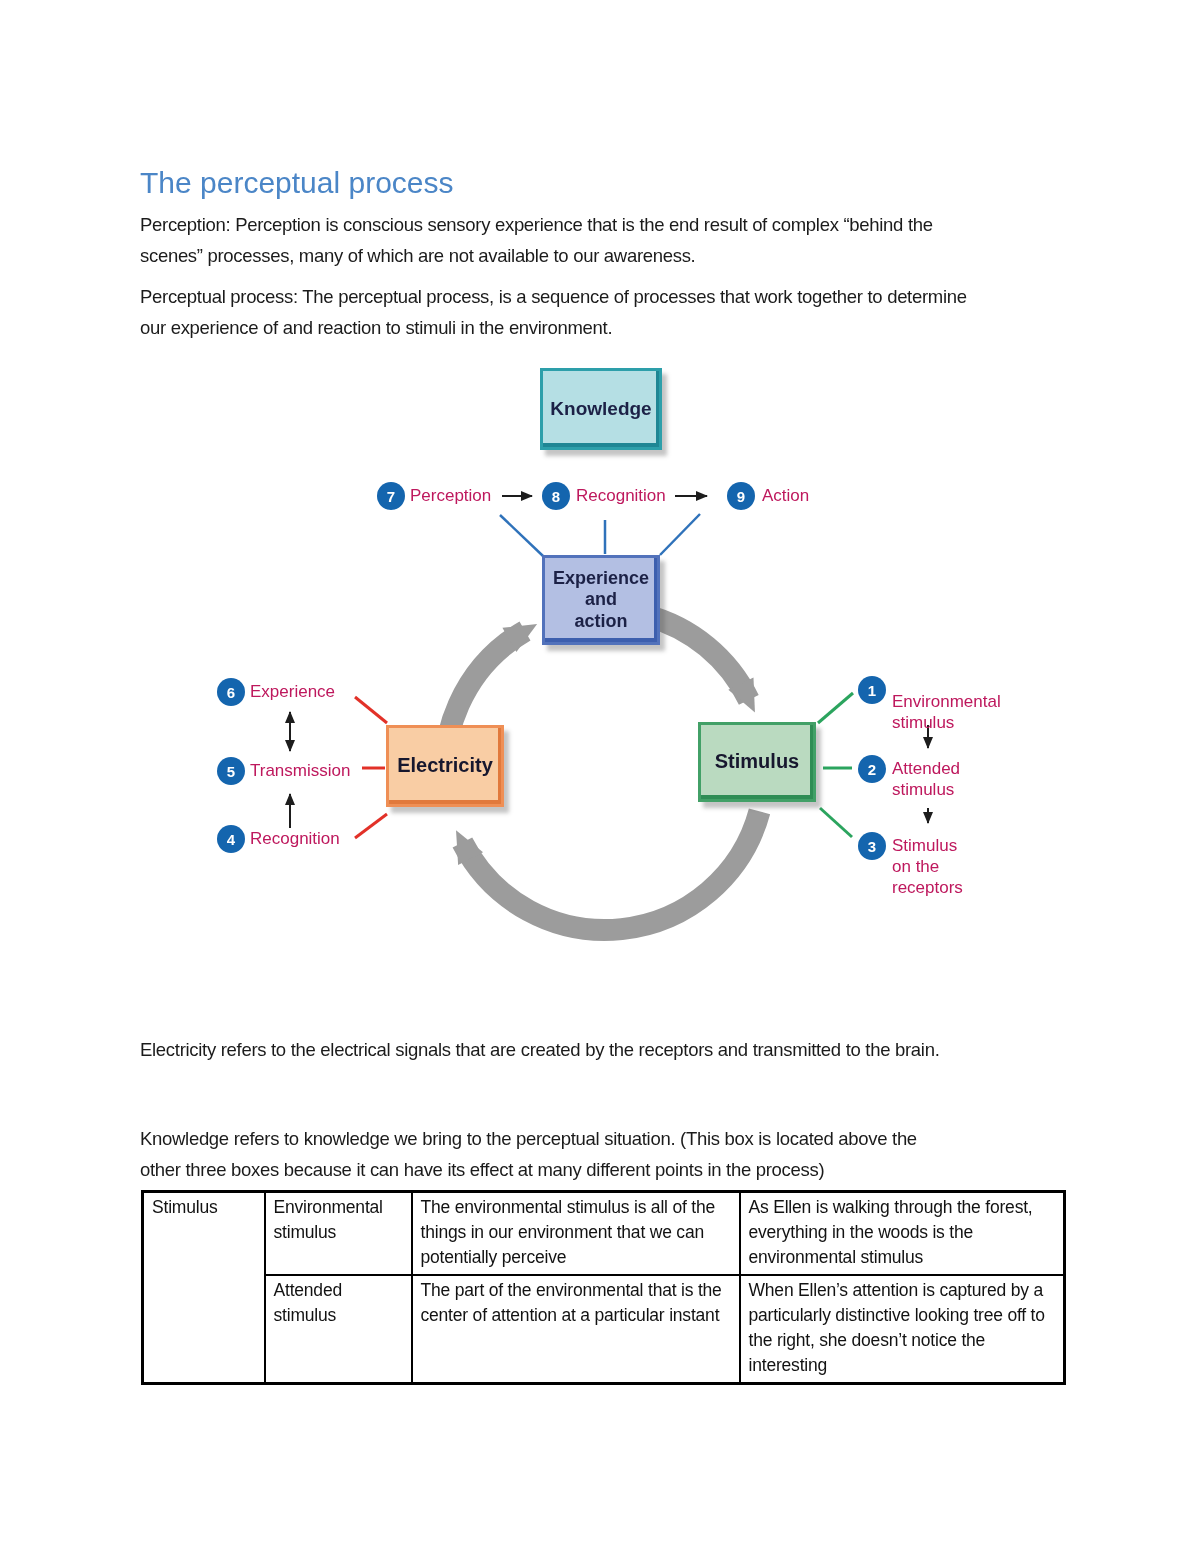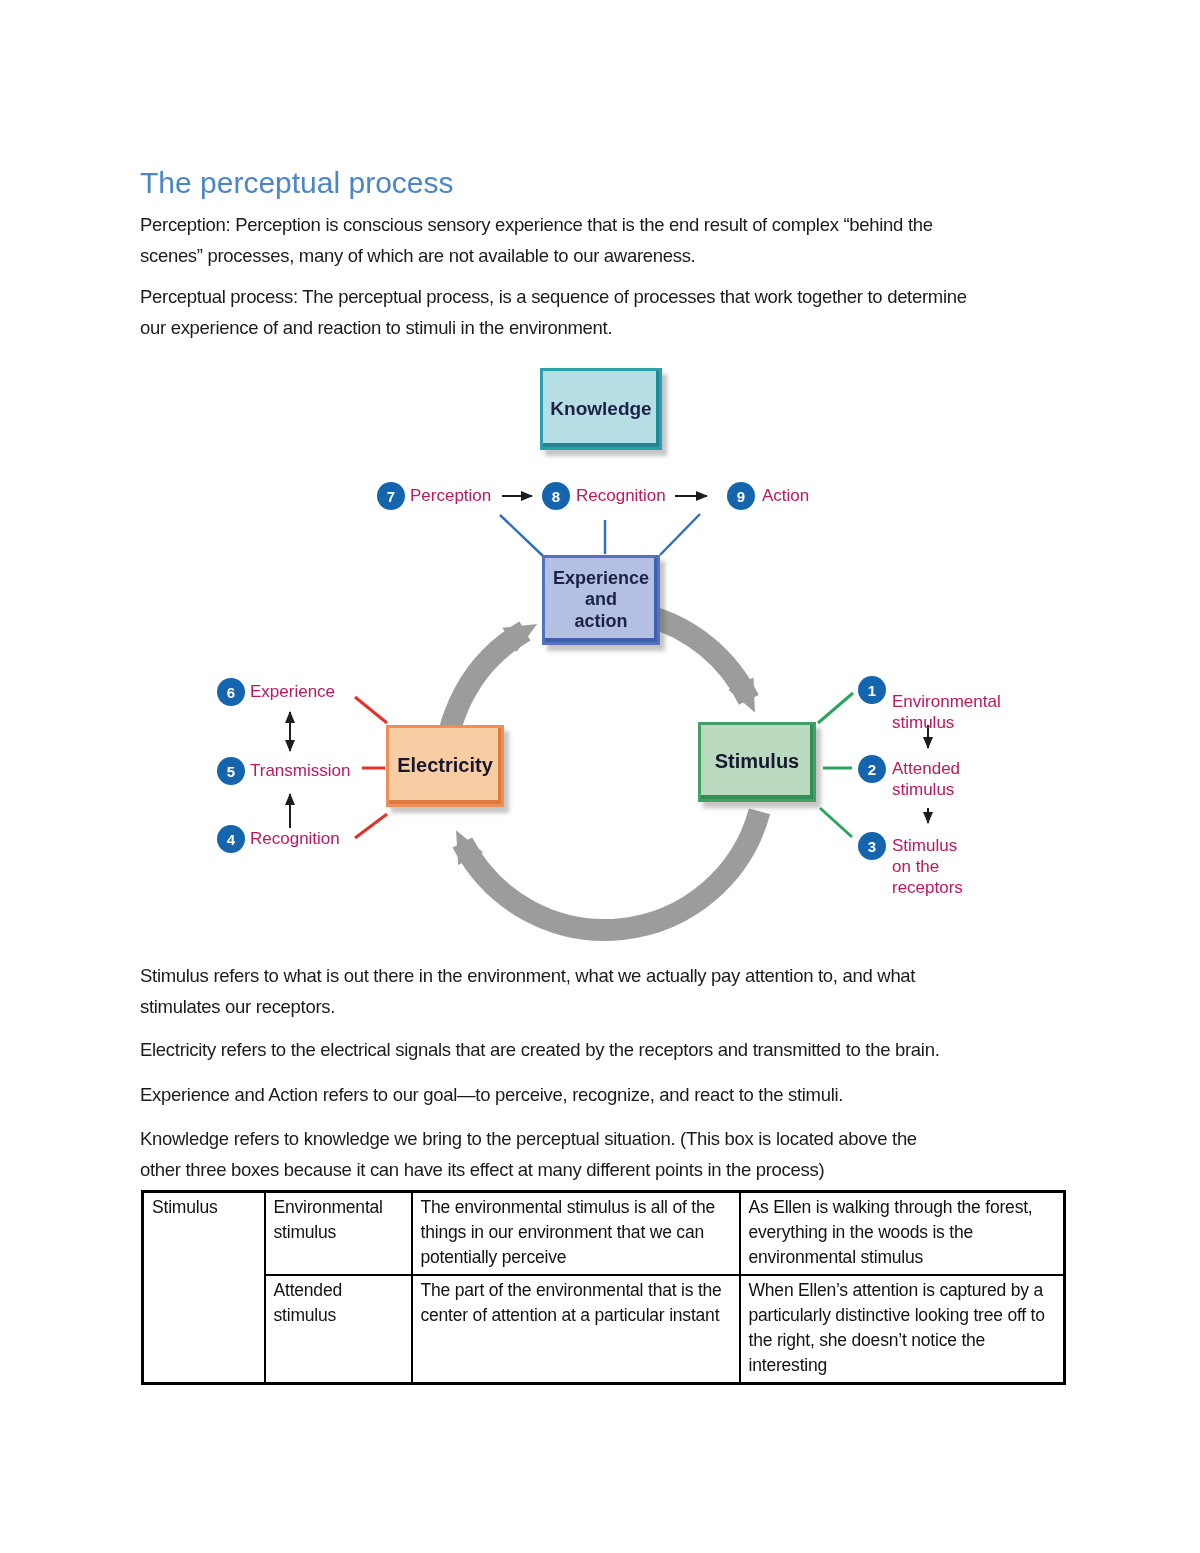--- a/index.html
+++ b/index.html
@@ -151,24 +151,21 @@
     <div class="ncircle" style="left:237px; top:132px;">7</div>
     <div class="dlabel" style="left:270px; top:135px;">Perception</div>
 
     <div class="ncircle" style="left:402px; top:132px;">8</div>
     <div class="dlabel" style="left:436px; top:135px;">Recognition</div>
 
     <div class="ncircle" style="left:587px; top:132px;">9</div>
     <div class="dlabel" style="left:622px; top:135px;">Action</div>
   </div>
 
-  <div class="para p-def1"><b>Stimulus</b><span> refers to what is out there in the environment, what we actually pay attention to, and what
-stimulates our receptors.</span></div>
   <div class="para p-def2"><b>Electricity</b><span> refers to the electrical signals that are created by the receptors and transmitted to the brain.</span></div>
-  <div class="para p-def3"><b>Experience</b><span> and Action refers to our goal—to perceive, recognize, and react to the stimuli.</span></div>
   <div class="para p-def4"><b>Knowledge</b><span> refers to knowledge we bring to the perceptual situation. (This box is located above the
 other three boxes because it can have its effect at many different points in the process)</span></div>
 
   <table class="gtable">
     <colgroup>
       <col style="width:122px">
         <col style="width:147px">
         <col style="width:328px">
         <col style="width:325px">
     </colgroup>

